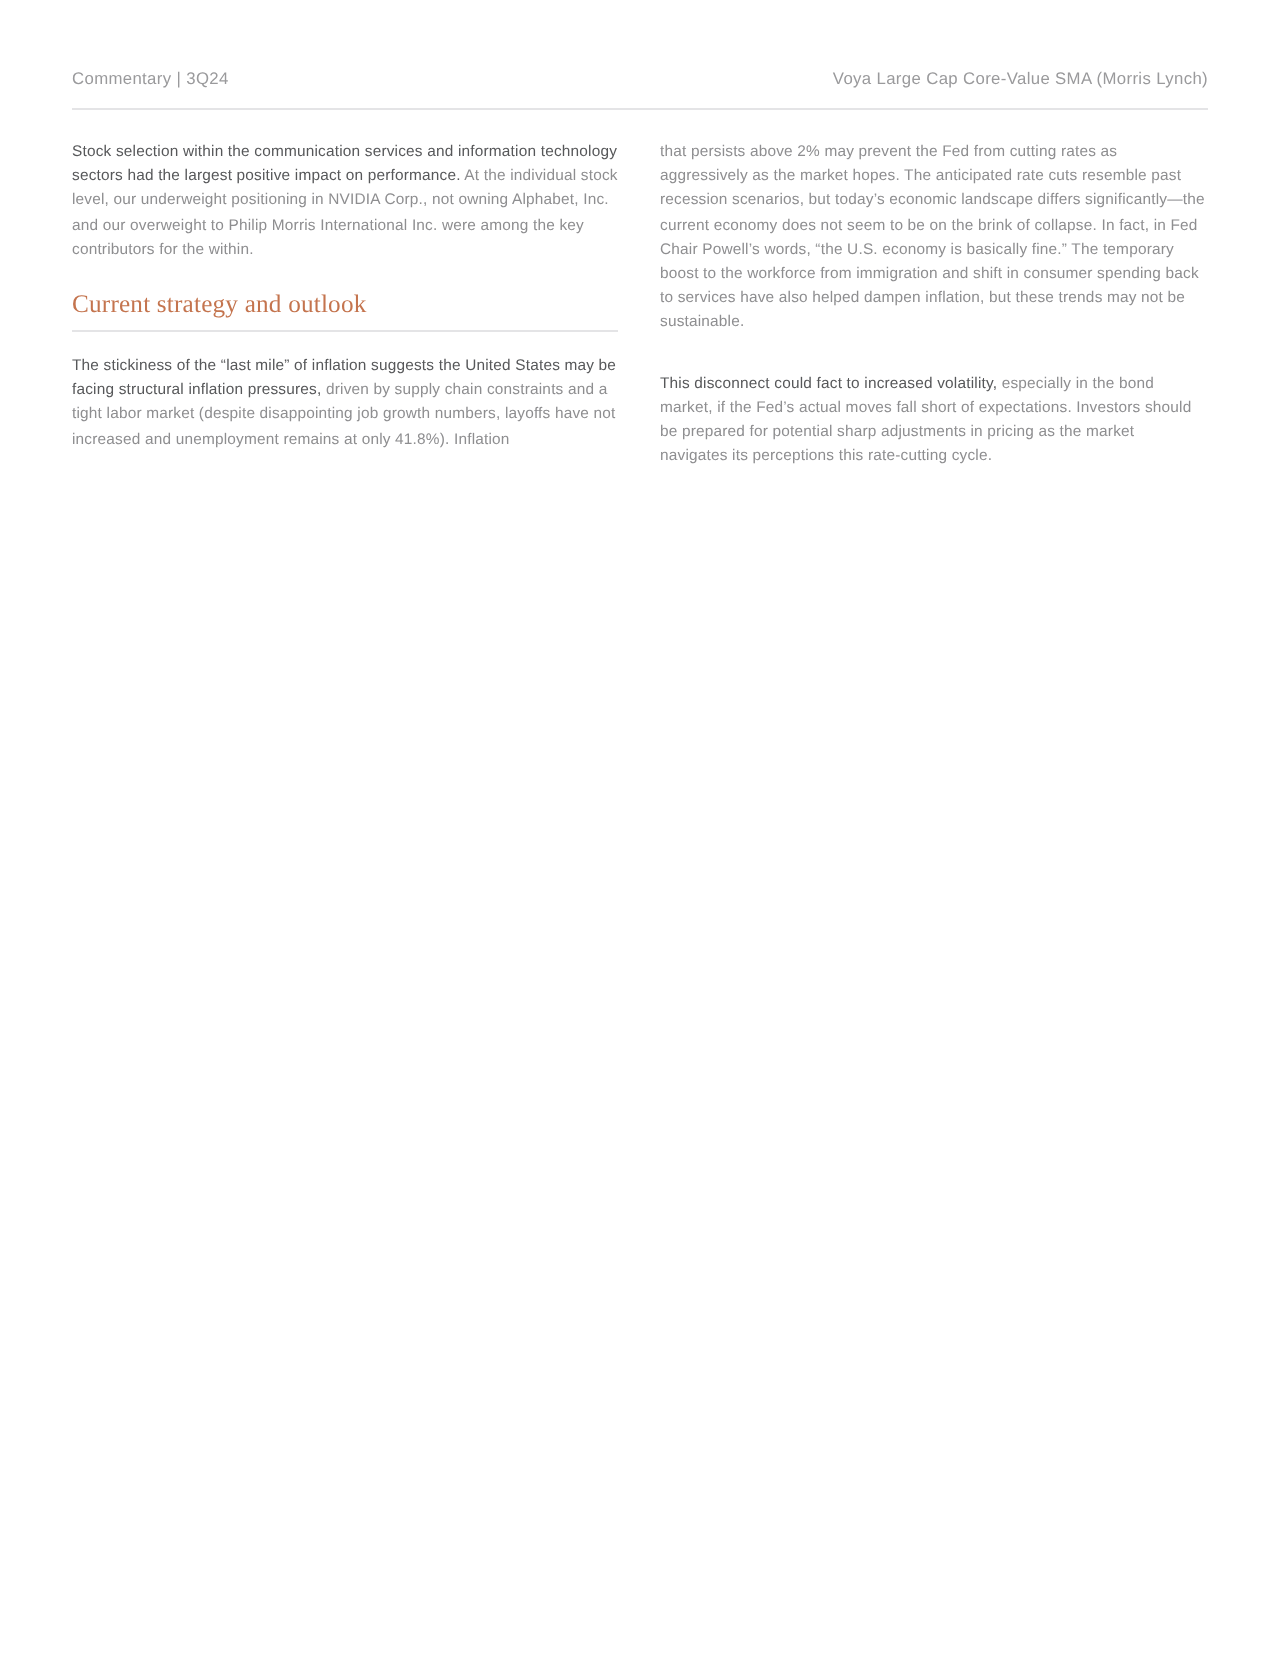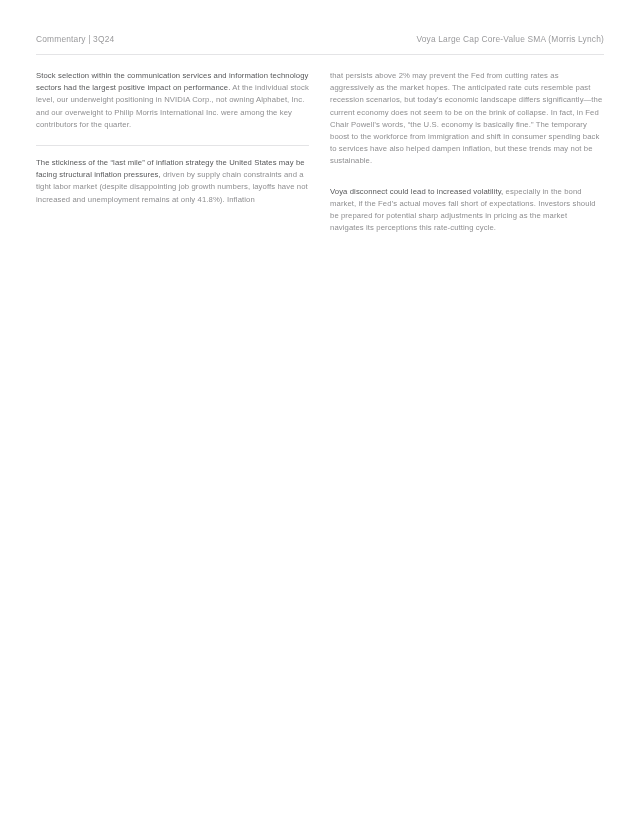--- a/index.html
+++ b/index.html
@@ -110,38 +110,39 @@
     <span class="header-left">Commentary | 3Q24</span>
     <span class="header-right">Voya Large Cap Core-Value SMA (Morris Lynch)</span>
   </div>
   <div class="header-rule"></div>
 
   <div class="columns">
 
     <div class="col col-left">
 
       <p class="body">
-        <span class="lead">Stock selection within the communication services and information technology sectors had the largest positive impact on performance.</span><span> At the individual stock level, our underweight positioning in NVIDIA Corp., not owning Alphabet, Inc. and our overweight to Philip Morris International Inc. were among the key contributors for the quarter.</span>
+        <span class="lead">Stock selection within the communication services and information technology sectors had the largest positive impact on performance.</span><span> At the individual stock level, our underweight positioning in NVIDIA Corp., not owning Alphabet, Inc. and our overweight to Philip Morris International Inc. were among the key contributors for the within.</span>
       </p>
 
+      <h2 class="section-head">Current strategy and outlook</h2>
       <div class="section-rule"></div>
 
       <p class="body">
-        <span class="lead">The stickiness of the “last mile” of inflation strategy the United States may be facing structural inflation pressures,</span><span> driven by supply chain constraints and a tight labor market (despite disappointing job growth numbers, layoffs have not increased and unemployment remains at only 41.8%). Inflation</span>
+        <span class="lead">The stickiness of the “last mile” of inflation suggests the United States may be facing structural inflation pressures,</span><span> driven by supply chain constraints and a tight labor market (despite disappointing job growth numbers, layoffs have not increased and unemployment remains at only 41.8%). Inflation</span>
       </p>
 
     </div>
 
     <div class="col col-right">
 
       <p class="body">
         <span>that persists above 2% may prevent the Fed from cutting rates as aggressively as the market hopes. The anticipated rate cuts resemble past recession scenarios, but today’s economic landscape differs significantly—the current economy does not seem to be on the brink of collapse. In fact, in Fed Chair Powell’s words, “the U.S. economy is basically fine.” The temporary boost to the workforce from immigration and shift in consumer spending back to services have also helped dampen inflation, but these trends may not be sustainable.</span>
       </p>
 
       <p class="body second">
-        <span class="lead">Voya disconnect could lead to increased volatility,</span><span> especially in the bond market, if the Fed’s actual moves fall short of expectations. Investors should be prepared for potential sharp adjustments in pricing as the market navigates its perceptions this rate-cutting cycle.</span>
+        <span class="lead">This disconnect could fact to increased volatility,</span><span> especially in the bond market, if the Fed’s actual moves fall short of expectations. Investors should be prepared for potential sharp adjustments in pricing as the market navigates its perceptions this rate-cutting cycle.</span>
       </p>
 
     </div>
 
   </div>
 
 </div>
 
 </body></html>

